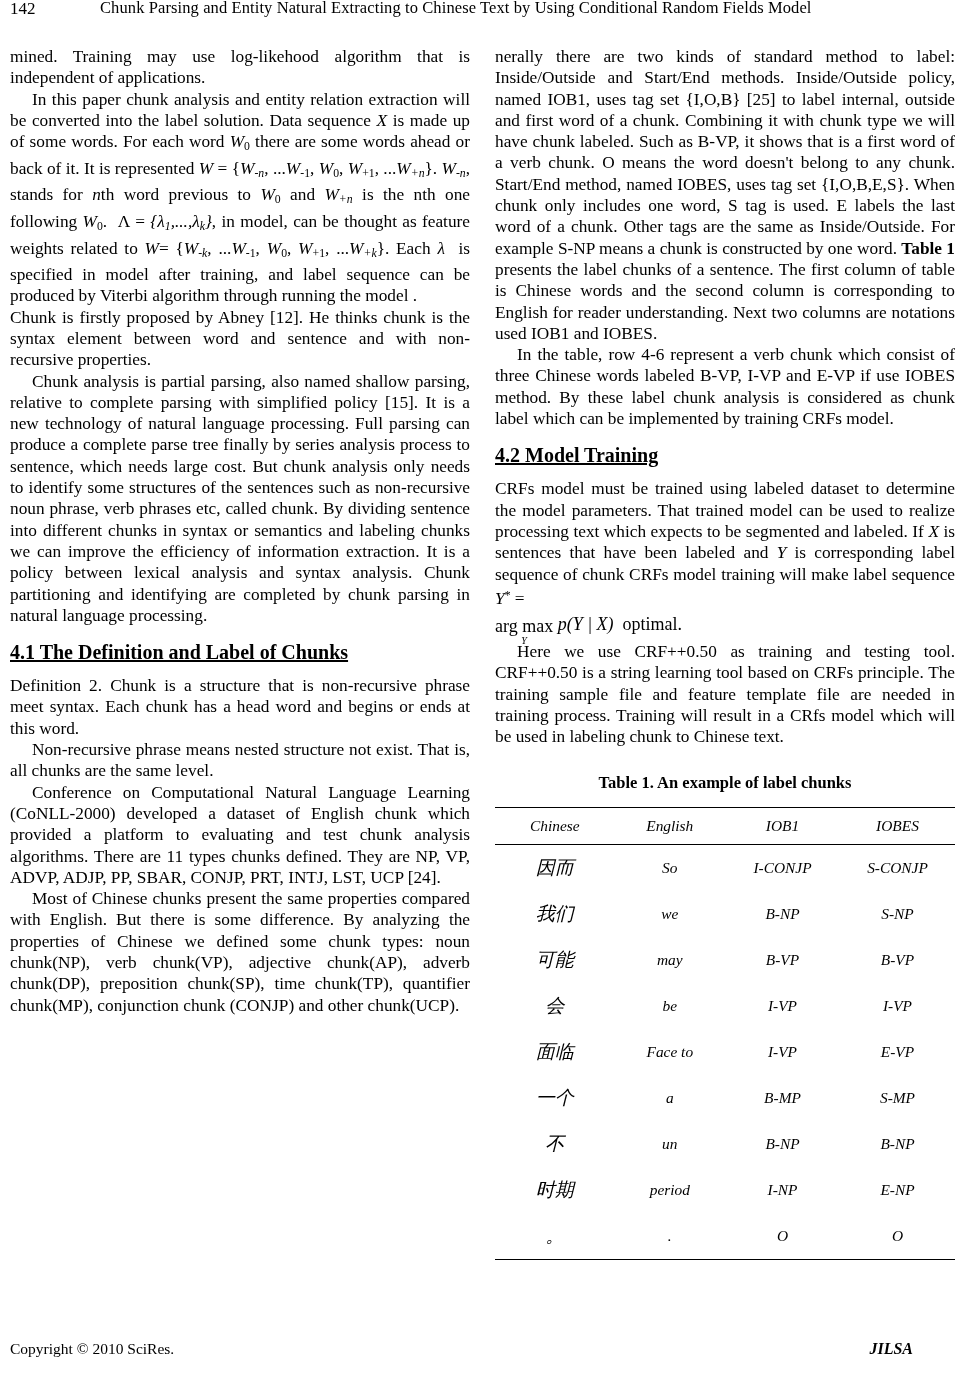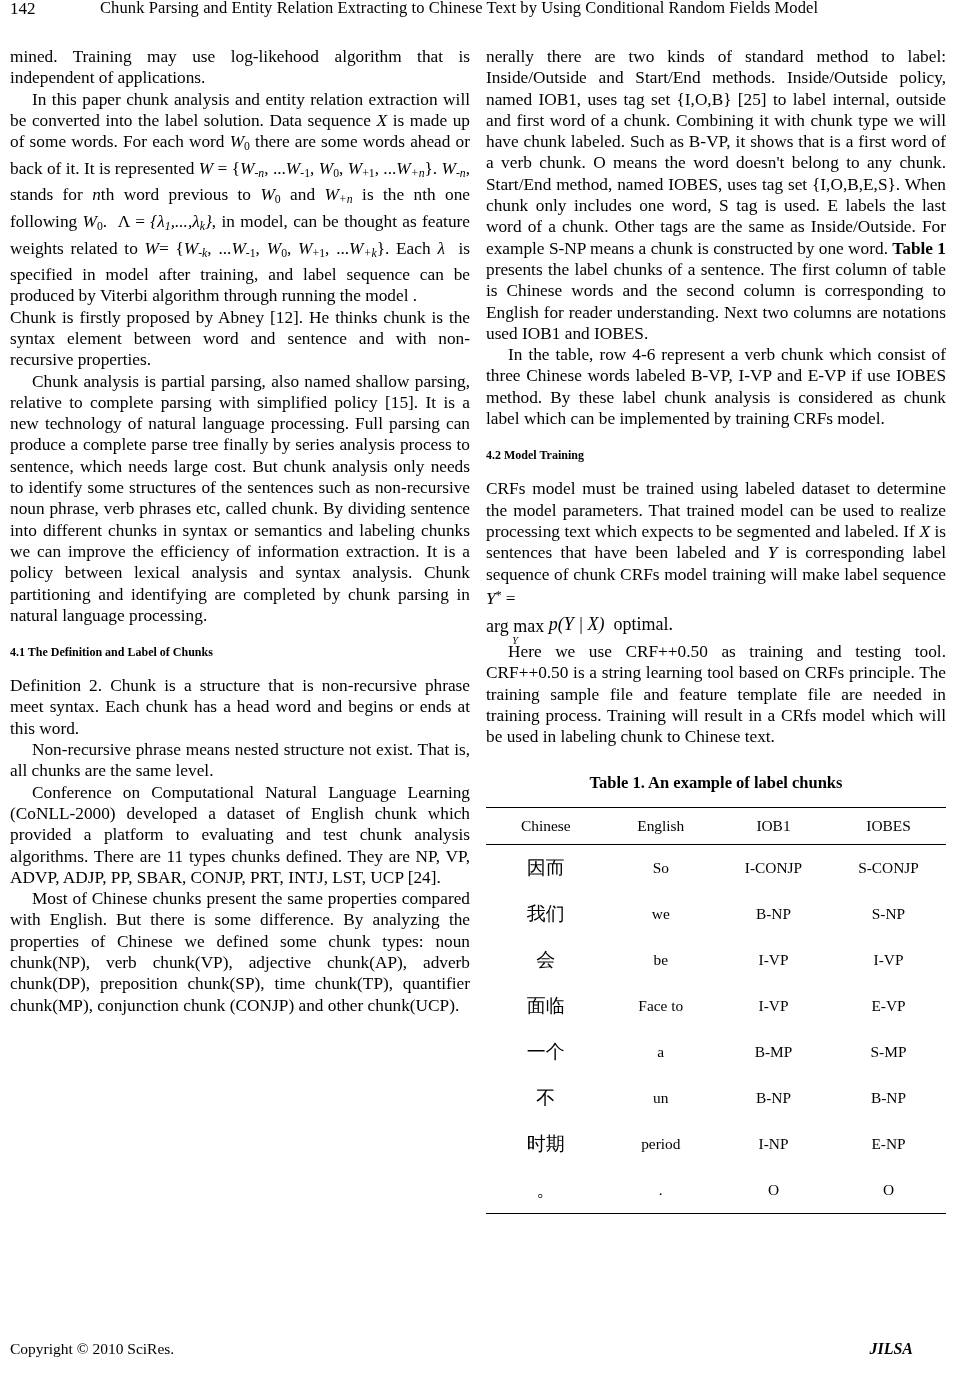--- a/index.html
+++ b/index.html
@@ -48,21 +48,21 @@
   }
 
   
   .columns {
     position: absolute;
     top: 46px;
     left: 10px;
     width: 945px;
     height: 1265px;
     display: flex;
-    gap: 16px;
+    gap: 25px;
   }
   .col {
     width: 460px;
     flex: none;
   }
 
   p {
     margin: 0;
     font-size: 17.3px;
     line-height: 21.3px;
@@ -74,25 +74,26 @@
   p.noindent { text-indent: 0; }
 
   h2.section {
     font-size: 19px;
     font-weight: bold;
     margin: 17px 0 13px 0;
     line-height: 22px;
     text-align: left;
   }
   h3.subsection {
-    font-size: 12px;
+    font-size: 20px;
     font-weight: bold;
     margin: 16px 0 12px 0;
     line-height: 21px;
     text-align: left;
+    text-decoration: underline;
   }
 
   
   .it { font-style: italic; }
   .mvar { font-style: italic; font-family: "Liberation Serif", serif; }
   sub {
     font-size: 0.68em;
     vertical-align: -0.28em;
     font-style: italic;
   }
@@ -131,20 +132,21 @@
     text-align: center;
     font-weight: bold;
     font-size: 16.5px;
     margin: 26px 0 14px 0;
     line-height: 20px;
   }
   table.chunk-table {
     width: 100%;
     border-collapse: collapse;
     font-size: 15.4px;
+    font-style: italic;
   }
   table.chunk-table thead th {
     font-weight: normal;
     padding: 9px 0 9px 0;
     text-align: center;
     border-top: 1.6px solid #000;
     border-bottom: 1.2px solid #000;
   }
   table.chunk-table tbody td {
     text-align: center;
@@ -180,21 +182,21 @@
     font-size: 16px;
   }
 </style>
 </head>
 <body>
 
 <div class="page">
 
   <div class="running-head">
     <div class="folio">142</div>
-    <div class="head-title">Chunk Parsing and Entity Relation Extracting to Chinese Text by Using Conditional Random Fields Model</div>
+    <div class="head-title">Chunk Parsing and Entity Natural Extracting to Chinese Text by Using Conditional Random Fields Model</div>
   </div>
 
   <div class="columns">
 
     <div class="col">
 
       <p class="noindent">mined. Training may use log-likehood algorithm that is independent of applications.</p>
 
       <p class="indent"><span>In this paper chunk analysis and entity relation extraction will be converted into the label solution. Data sequence </span><span class="mvar">X</span><span> is made up of some words. For each word </span><span class="mvar">W</span><sub class="up">0</sub><span> there are some words ahead or back of it. It is represented </span><span class="mvar">W</span> = {<span class="mvar">W</span><sub>-n</sub>, ...<span class="mvar">W</span><sub class="up">-1</sub>, <span class="mvar">W</span><sub class="up">0</sub>, <span class="mvar">W</span><sub class="up">+1</sub>, ...<span class="mvar">W</span><sub>+n</sub>}. <span class="mvar">W</span><sub>-n</sub>,<span> stands for </span><span class="it">n</span><span>th word previous to </span><span class="mvar">W</span><sub class="up">0</sub><span> and </span><span class="mvar">W</span><sub>+n</sub><span> is the nth one following </span><span class="mvar">W</span><sub class="up">0</sub>.&nbsp;&nbsp;<span>Λ = <span class="lam">{λ</span><sub>1</sub><span class="lam">,...,λ</span><sub>k</sub><span class="lam">}</span></span><span>, in model, can be thought as feature weights related to </span><span class="mvar">W</span>= {<span class="mvar">W</span><sub>-k</sub>, ...<span class="mvar">W</span><sub class="up">-1</sub>, <span class="mvar">W</span><sub class="up">0</sub>, <span class="mvar">W</span><sub class="up">+1</sub>, ...<span class="mvar">W</span><sub>+k</sub>}.<span> Each </span><span class="lam">λ</span>&nbsp;<span> is specified in model after training, and label sequence can be produced by Viterbi algorithm through running the model .</span></p>
 
@@ -243,20 +245,26 @@
             <td>I-CONJP</td>
             <td>S-CONJP</td>
           </tr>
           <tr>
             <td class="cn">我们</td>
             <td>we</td>
             <td>B-NP</td>
             <td>S-NP</td>
           </tr>
           <tr>
+            <td class="cn">可能</td>
+            <td>may</td>
+            <td>B-VP</td>
+            <td>B-VP</td>
+          </tr>
+          <tr>
             <td class="cn">会</td>
             <td>be</td>
             <td>I-VP</td>
             <td>I-VP</td>
           </tr>
           <tr>
             <td class="cn">面临</td>
             <td>Face to</td>
             <td>I-VP</td>
             <td>E-VP</td>

